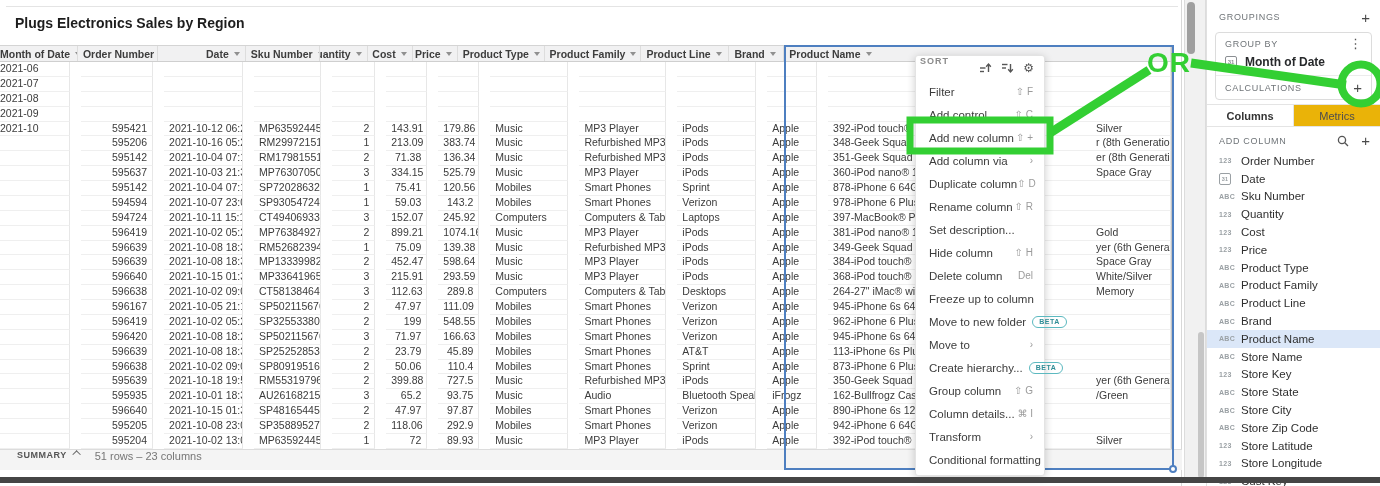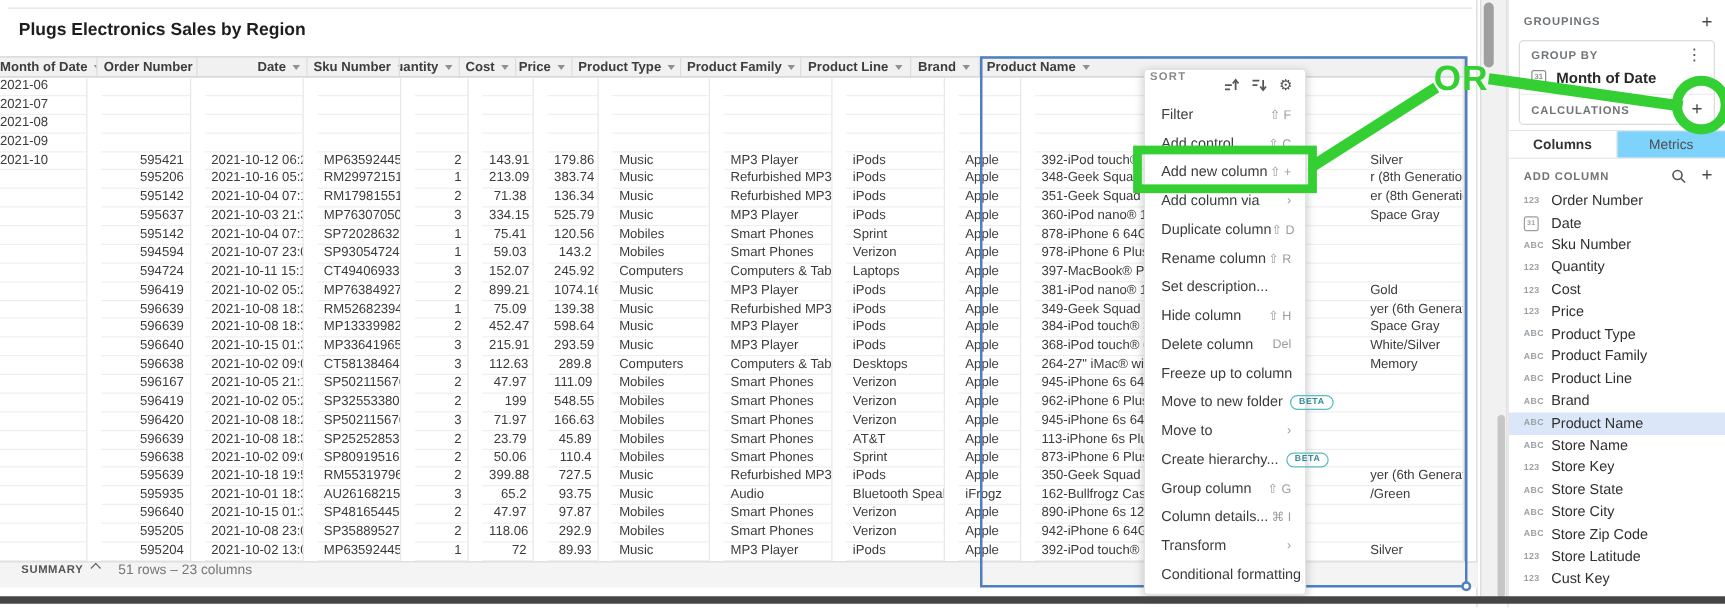--- a/index.html
+++ b/index.html
@@ -49,38 +49,38 @@
 
   
   .scrollstrip { position:absolute; left:1184px; top:0; width:22px; height:478px; background:#f1f1f1;
                  border-left:1px solid #dcdcdc; border-right:1px solid #dcdcdc; }
   .thumb-a { position:absolute; left:2px; top:2px; width:8px; height:52px; border-radius:4px; background:#9f9f9f; }
   .thumb-b { position:absolute; left:13px; top:332px; width:6px; height:146px; border-radius:3px; background:#c6c6c6; }
 
   
   .sidebar { position:absolute; left:1206px; top:0; width:174px; height:486px; background:#fff; border-left:1px solid #e0e0e0; }
   .side-row { display:flex; align-items:center; justify-content:space-between; }
-  .sec-label { font-size:9px; font-weight:700; letter-spacing:.7px; color:#6f7478; }
+  .sec-label { font-size:9px; font-weight:400; letter-spacing:.7px; color:#6f7478; }
   .plus { font-size:15px; color:#4a4a4a; line-height:1; cursor:pointer; }
   .kebab { font-size:13px; color:#555; }
   .groupings-row { position:absolute; left:12px; right:10px; top:8px; height:18px; }
   .card { position:absolute; left:8px; right:8px; top:32px; height:68px; border:1px solid #dcdcdc; border-radius:4px; background:#fff; }
   .card-row1 { height:18px; padding:3px 9px 0 9px; }
   .card-row2 { height:22px; padding:0 9px; display:flex; align-items:center; }
   .gb-value { font-size:12px; font-weight:700; color:#27292b; margin-left:8px; }
   .cal { width:12px; height:12px; border:1px solid #8b8f93; border-radius:2px; font-size:6px; color:#8b8f93;
          display:flex; align-items:center; justify-content:center; font-weight:700; flex:0 0 auto; }
   .card-row3 { height:24px; padding:0 9px; border-top:1px solid #ececec; margin-top:2px; }
   .card-row3.side-row { display:flex; }
 
   .tabs { position:absolute; left:0; right:0; top:104px; height:23px; display:flex;
           border-top:1px solid #e4e4e4; border-bottom:1px solid #e4e4e4; }
   .tab { flex:1; display:flex; align-items:center; justify-content:center; font-size:11px; color:#333; cursor:pointer; }
   .tab.active { background:#fff; font-weight:700; border-right:1px solid #e4e4e4; }
-  .tab.inactive { background:#7dd3fc; color:#4e4e4e; }
+  .tab.inactive { background:#eab308; color:#4e4e4e; }
 
   .addcol-row { position:absolute; left:12px; right:10px; top:131px; height:19px;justify-content:space-between; }
   .addcol-icons { display:flex; align-items:center; gap:12px; }
 
   .fields { position:absolute; left:0; right:0; top:152px; bottom:0; overflow:hidden; }
   .field { height:17.8px; display:flex; align-items:center; padding-left:12px; cursor:pointer; }
   .field.selected { background:var(--sel); }
   .ficon { width:22px; flex:0 0 auto; font-size:7px; font-weight:700; color:#9aa0a4; letter-spacing:.3px; }
   .field[data-kind="date"] .ficon { width:12px; height:12px; border:1px solid #9aa0a4; border-radius:2px; font-size:5.5px;
          display:flex; align-items:center; justify-content:center; margin-right:10px; }
@@ -697,20 +697,24 @@
         <div class="field" data-kind="text">
           <span class="ficon">ABC</span>
           <span class="flabel">Store Zip Code</span>
         </div>
 
         <div class="field" data-kind="number">
           <span class="ficon">123</span>
           <span class="flabel">Store Latitude</span>
         </div>
 
+        <div class="field" data-kind="number">
+          <span class="ficon">123</span>
+          <span class="flabel">Store Longitude</span>
+        </div>
 
         <div class="field" data-kind="number">
           <span class="ficon">123</span>
           <span class="flabel">Cust Key</span>
         </div>
       </div>
   </div>
 
   <div class="menu">
     <div class="menu-sort-row">

